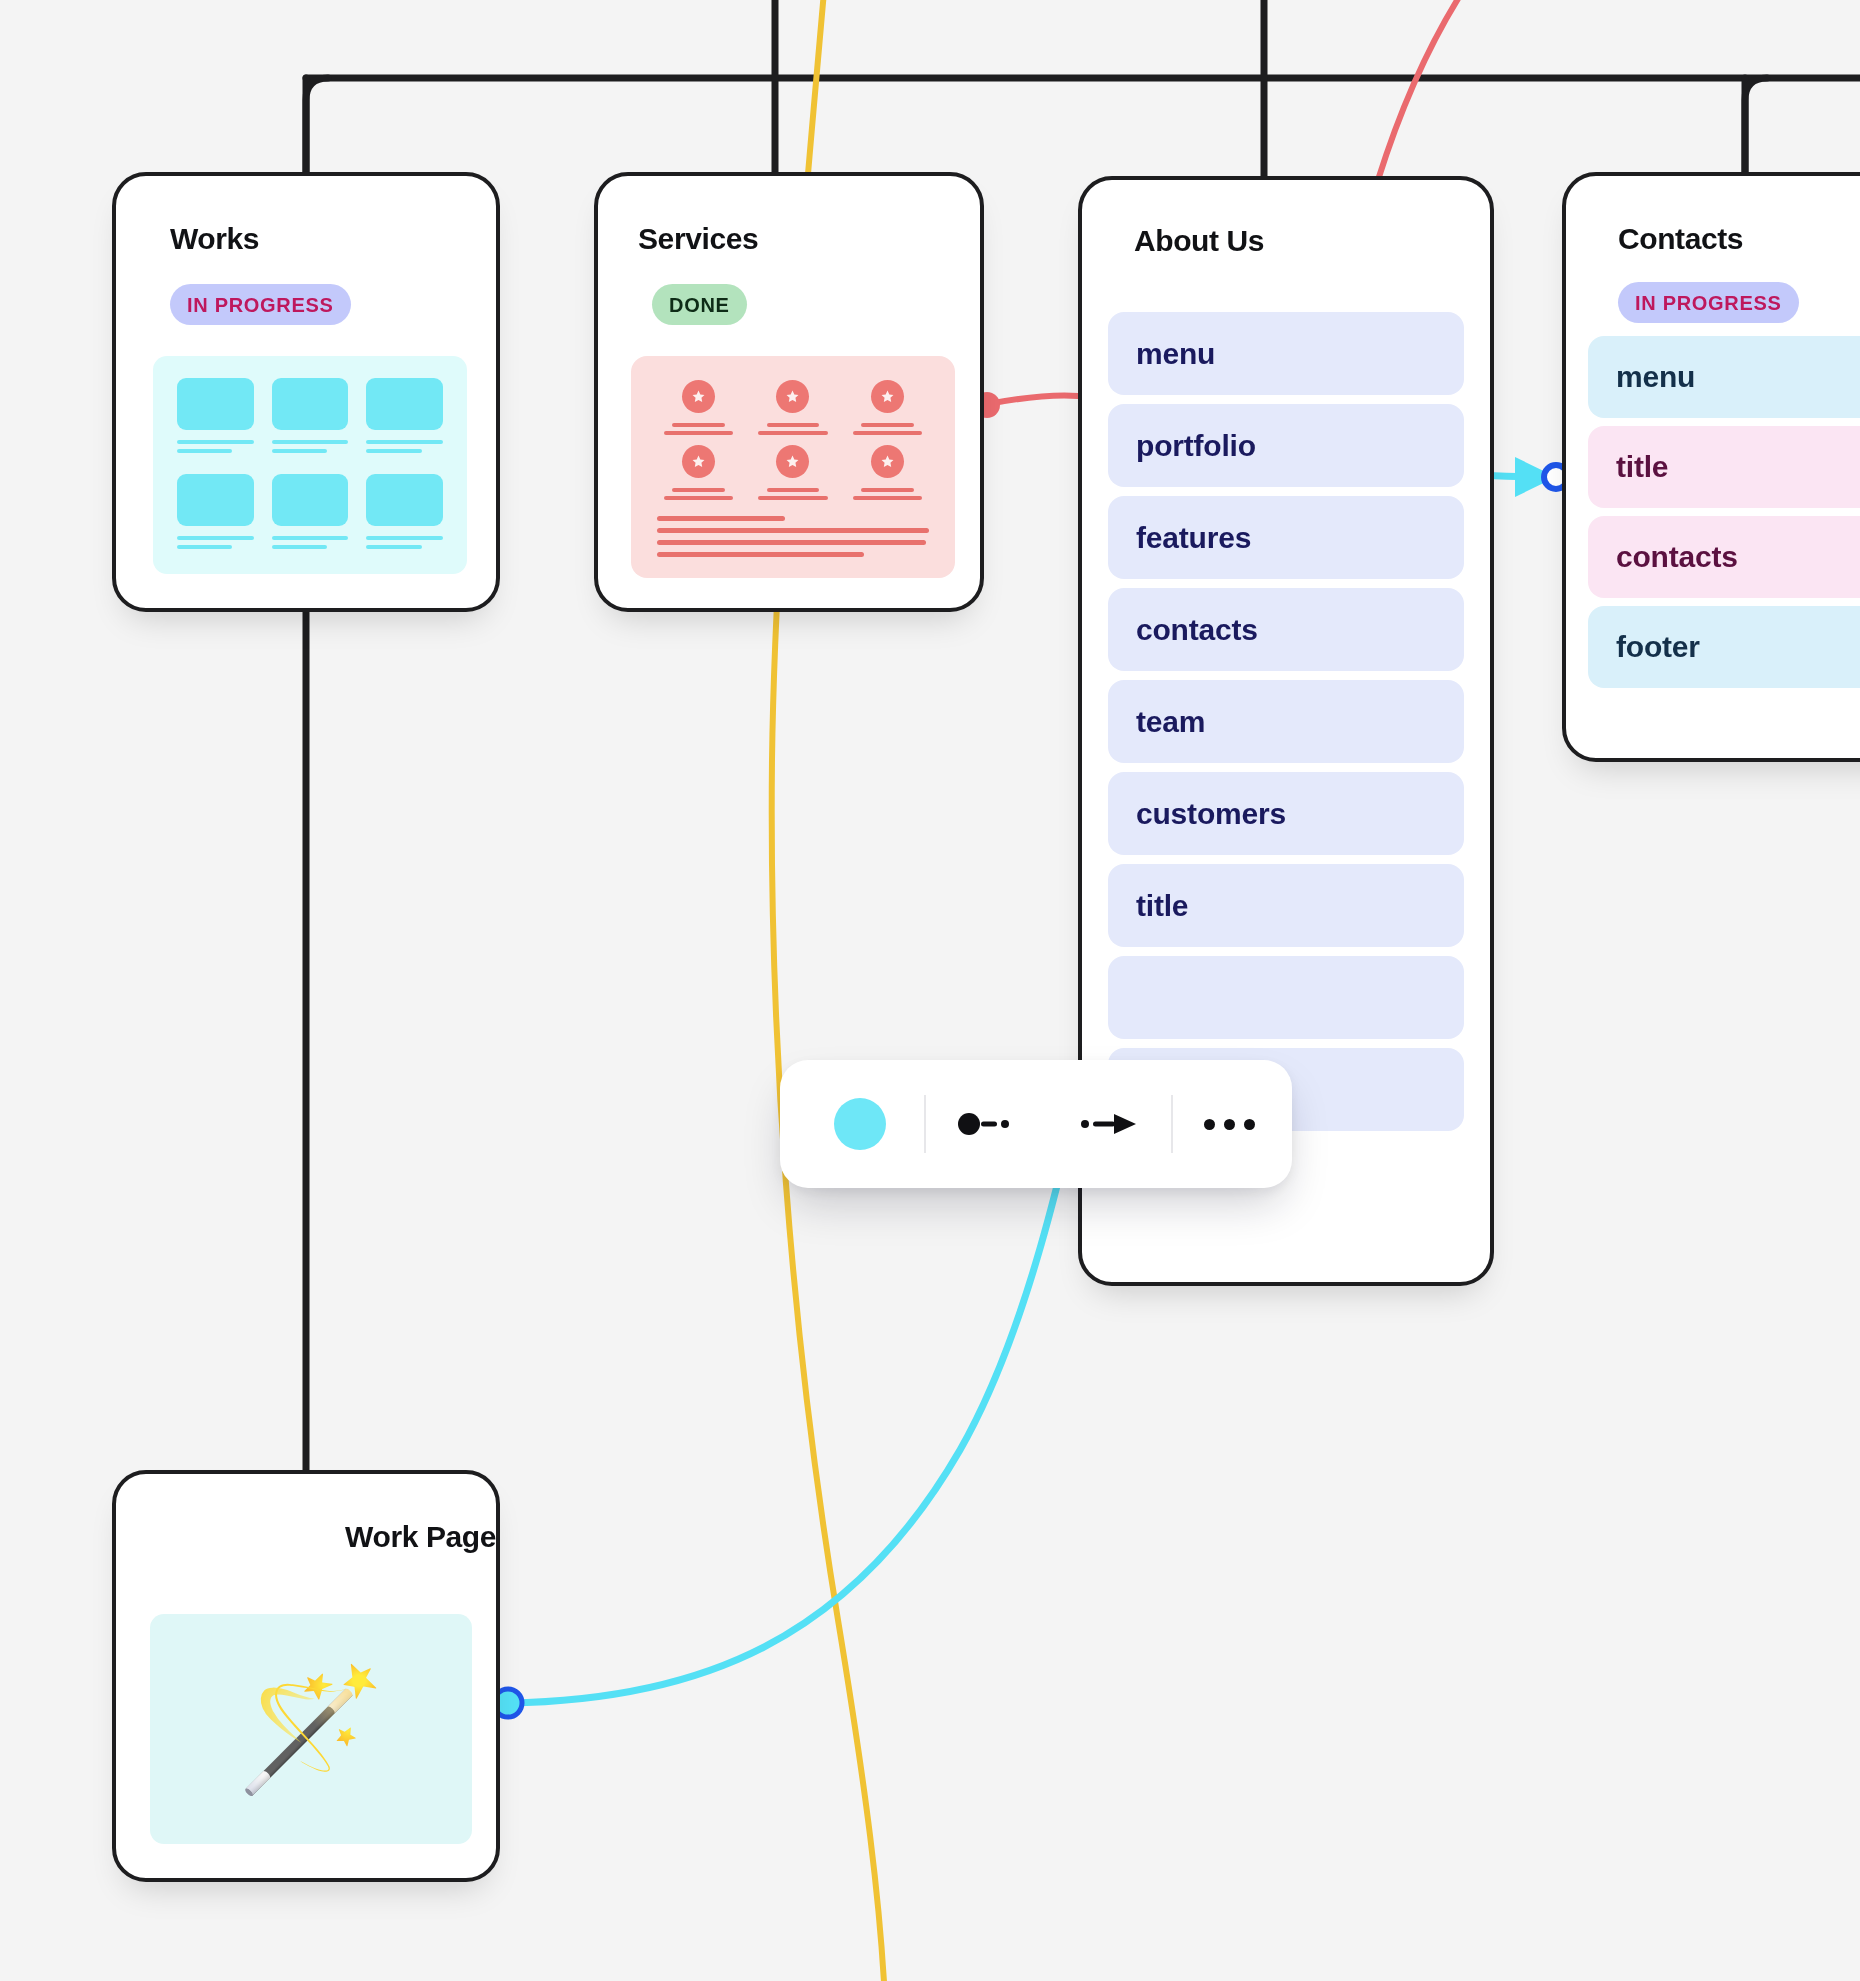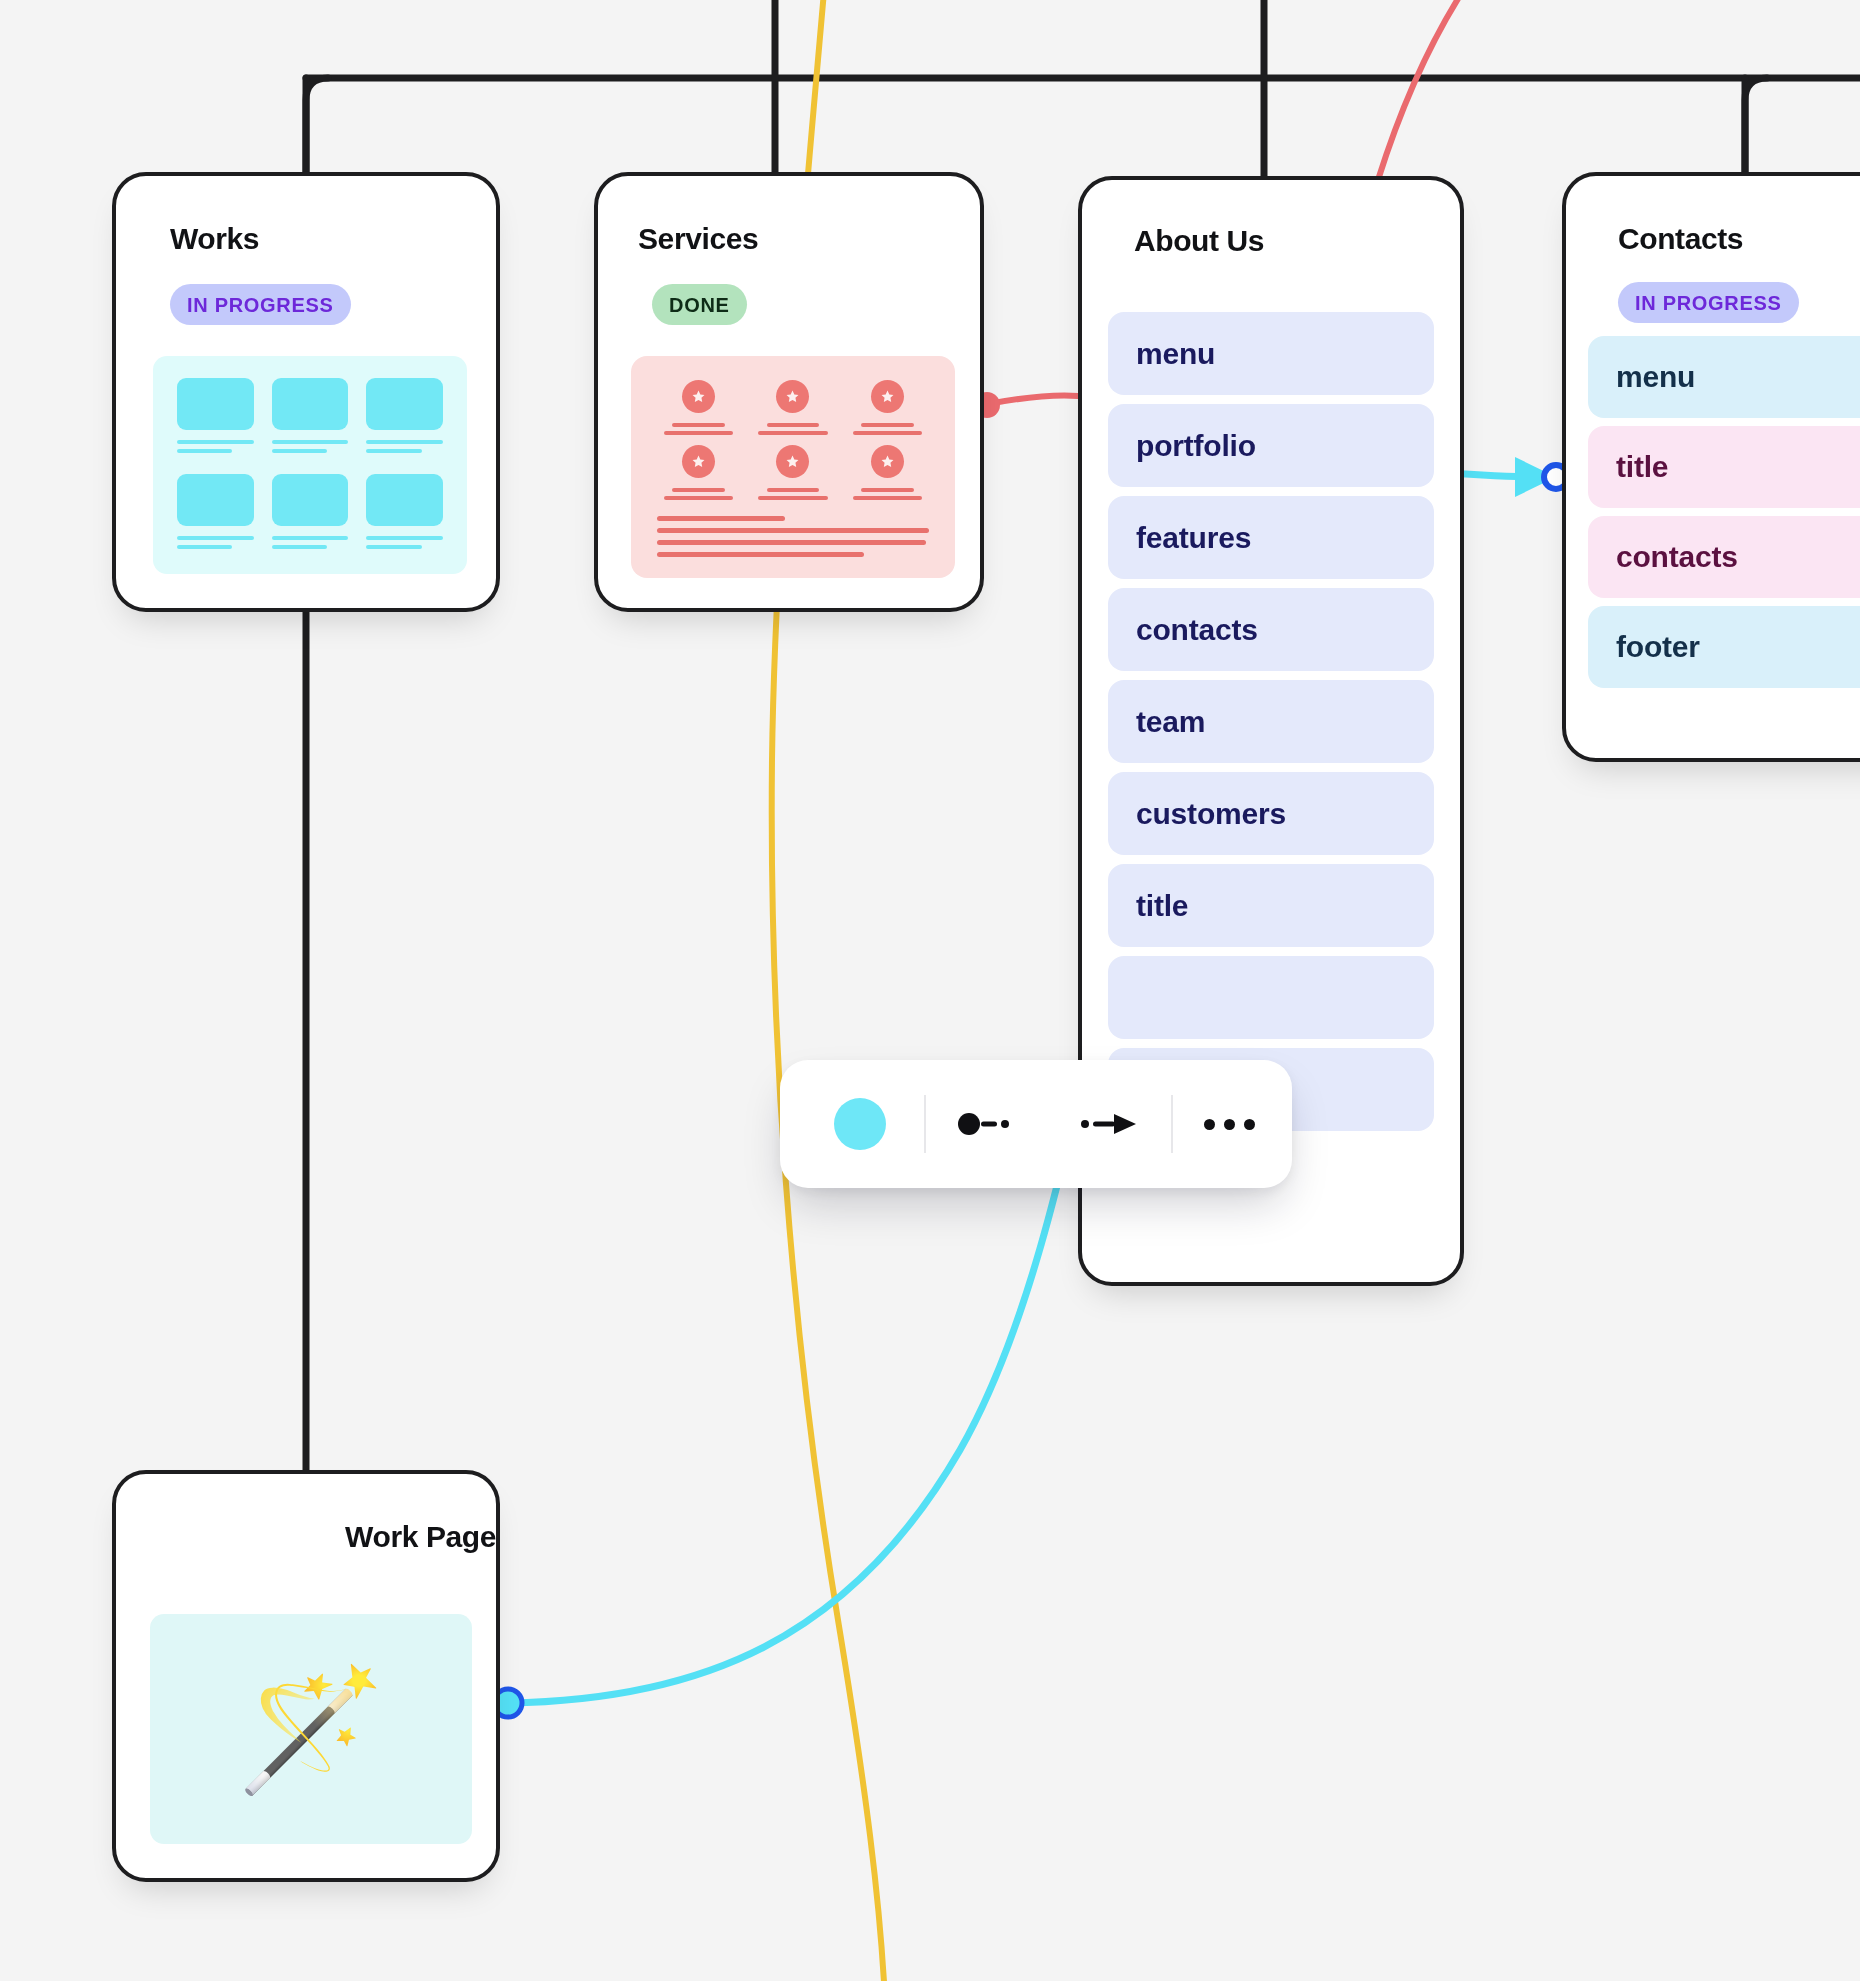--- a/index.html
+++ b/index.html
@@ -42,21 +42,21 @@
   }
   .badge {
     display: inline-block;
     border-radius: 999px;
     font-size: 20px;
     font-weight: 700;
     letter-spacing: 0.7px;
     line-height: 1;
     padding: 11px 17px 10px;
   }
-  .badge.progress { background: #c3c9fb; color: #6d28d9; }
+  .badge.progress { background: #c3c9fb; color: #be185d; }
   .badge.done     { background: #b3e3bd; color: #0e2c17; }
 
   
   #card-works { left: 112px; top: 172px; width: 388px; height: 440px; }
   #card-works .card-title { margin: 48px 0 0 54px; }
   #card-works .badge      { margin: 30px 0 0 54px; }
   .mock-works {
     position: absolute;
     left: 37px; top: 180px;
     width: 314px; height: 218px;
@@ -118,21 +118,21 @@
   .svc-cell .ln.w2 { width: 84%; }
   .svc-foot .ln {
     height: 5px; background: #e8716d; border-radius: 3px; margin-top: 7px;
   }
   .svc-foot .f1 { width: 47%; }
   .svc-foot .f2 { width: 100%; }
   .svc-foot .f3 { width: 99%; }
   .svc-foot .f4 { width: 76%; }
 
   
-  #card-about { left: 1078px; top: 176px; width: 386px; height: 1110px; }
+  #card-about { left: 1078px; top: 176px; width: 416px; height: 1110px; }
   #card-about .card-title { margin: 46px 0 0 52px; }
   .about-list {
     position: absolute;
     left: 26px; top: 132px;
     right: 26px;
     display: flex; flex-direction: column; gap: 9px;
   }
   .about-item {
     height: 83px;
     background: #e4e9fb;

